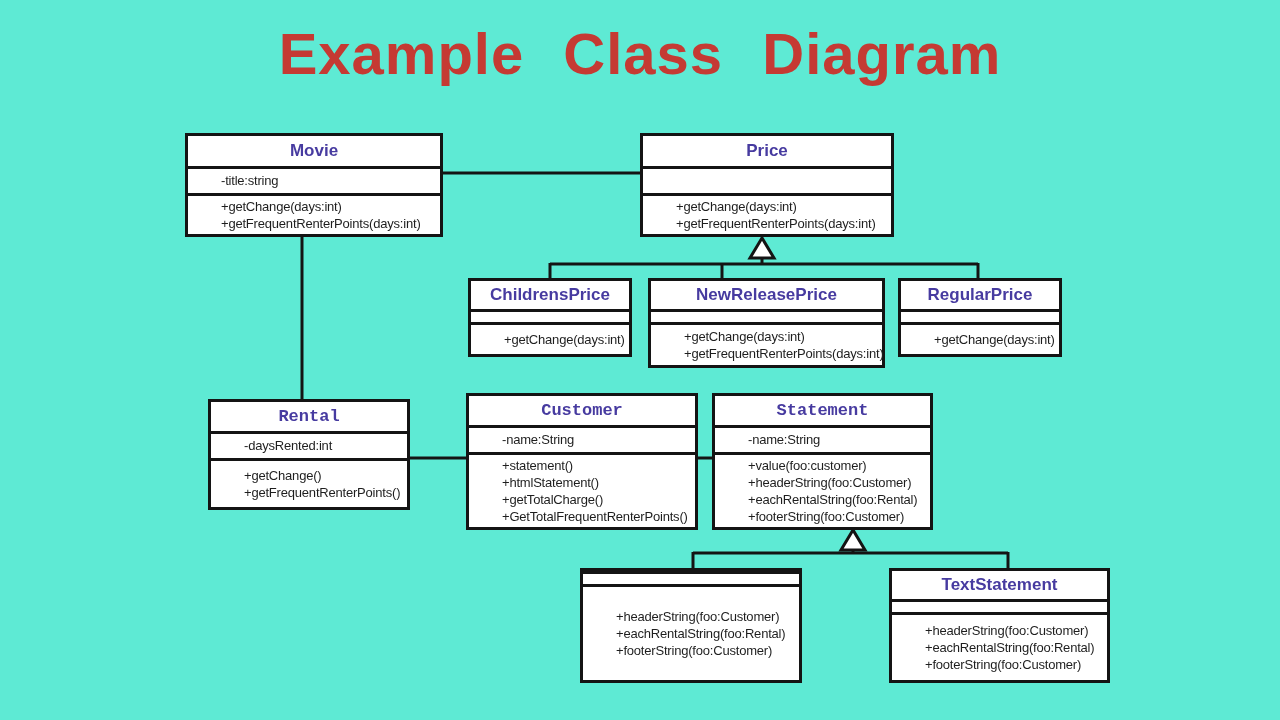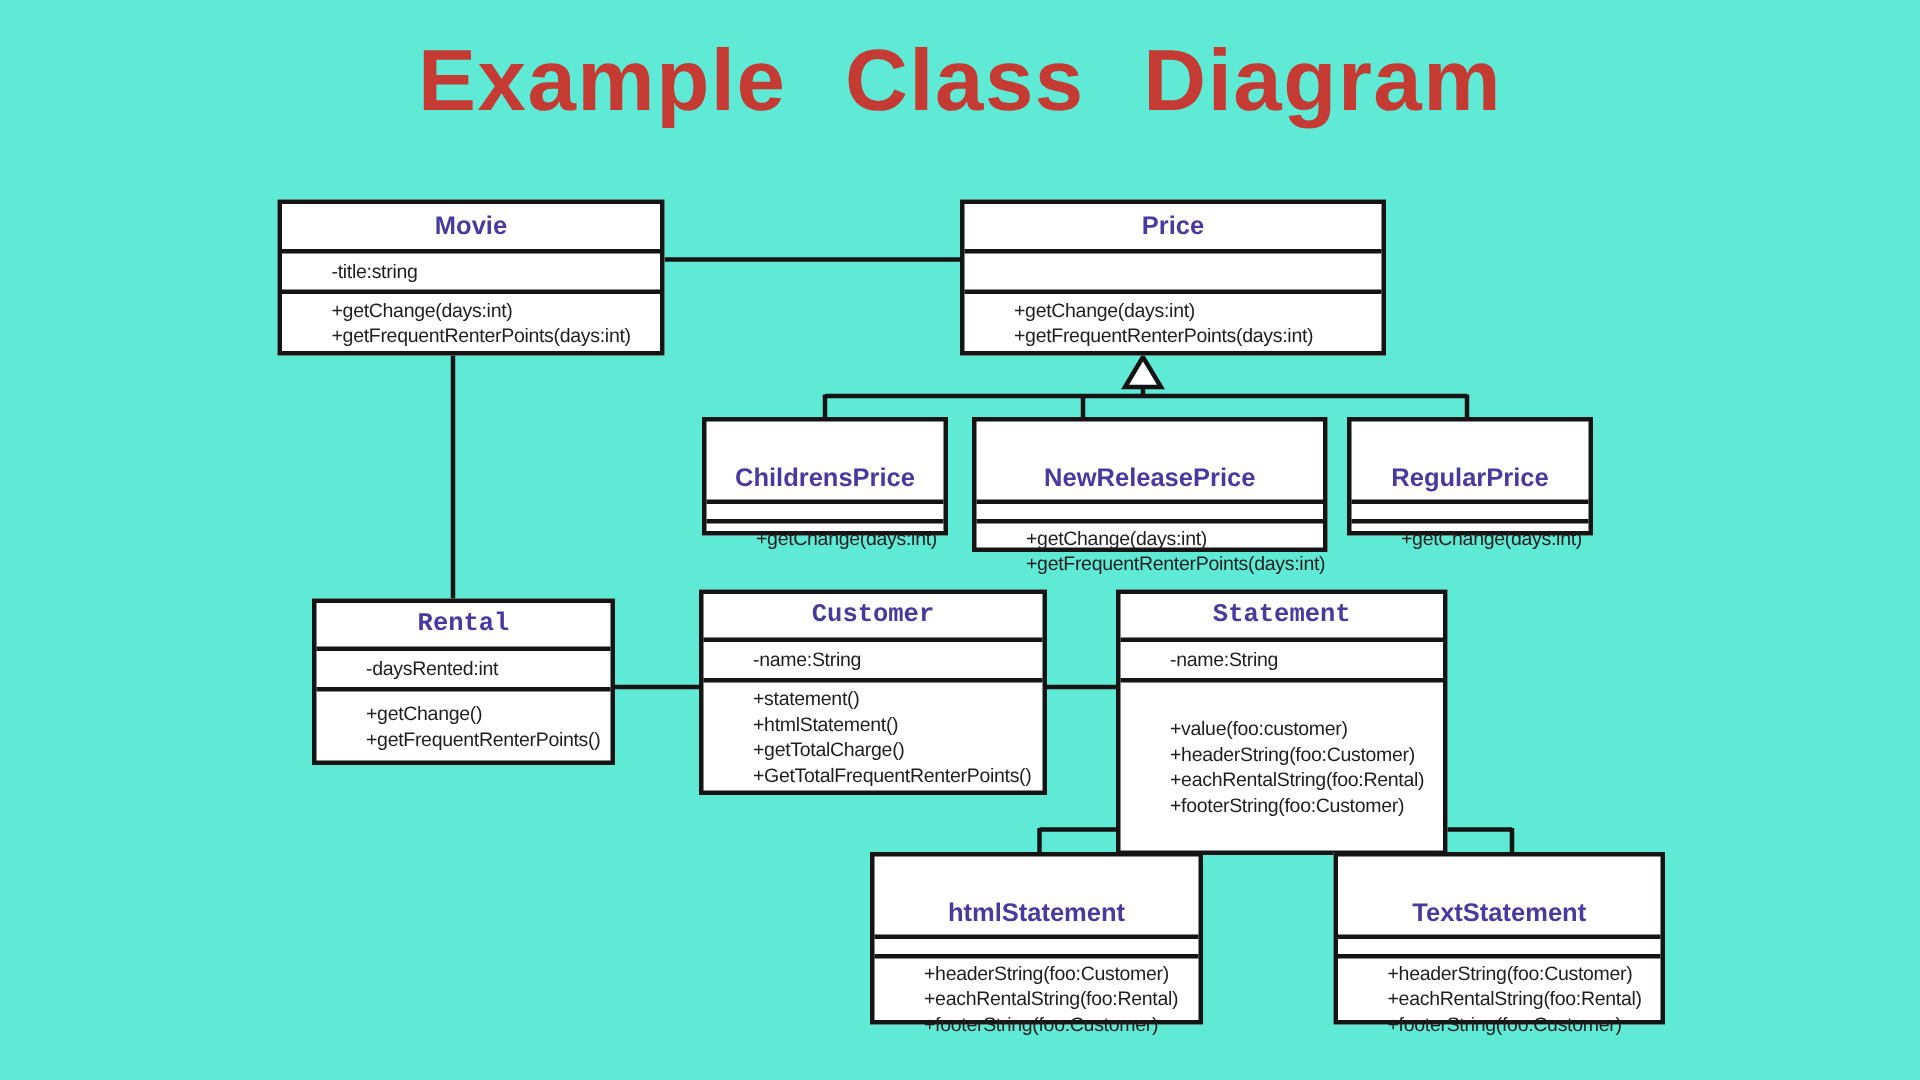--- a/index.html
+++ b/index.html
@@ -28,21 +28,21 @@
     padding:1px 5px;display:flex;flex-direction:column;justify-content:center;
     box-sizing:border-box;
   }
   .cb-methods{flex:1 1 auto;}
   .member-line{
     white-space:nowrap;line-height:1.32;font-size:13px;letter-spacing:-0.2px;
     color:var(--ink,#1e1e1e);
     margin-left:28px;
   }
   
-  .name-h33{flex:0 0 30px;} .name-h31{flex:0 0 28px;margin-top:24px;} .name-h32{flex:0 0 29px;font-family:Liberation Mono, monospace;}
+  .name-h33{flex:0 0 30px;} .name-h31{flex:0 0 28px;} .name-h32{flex:0 0 29px;font-family:Liberation Mono, monospace;}
   .attrs-reg{flex:0 0 27px;} .attrs-thin{flex:0 0 13px;padding:0 5px;}
 </style>
 </head>
 <body>
 
 <div class="canvas">
 
   <div class="main-title">Example Class Diagram</div>
 
   <svg class="connectors" viewBox="0 0 1280 720">
@@ -70,21 +70,21 @@
     <div class="cb-name name-h33">Movie</div>
     <div class="cb-attrs attrs-reg">
         <div class="member-line">-title:string</div>
       </div>
     <div class="cb-methods">
         <div class="member-line">+getChange(days:int)</div>
         <div class="member-line">+getFrequentRenterPoints(days:int)</div>
       </div>
   </div>
 
-  <div class="class-box" style="left:640px;top:133px;width:284px;height:104px">
+  <div class="class-box" style="left:640px;top:133px;width:254px;height:104px">
     <div class="cb-name name-h33">Price</div>
     <div class="cb-attrs attrs-reg"></div>
     <div class="cb-methods">
         <div class="member-line">+getChange(days:int)</div>
         <div class="member-line">+getFrequentRenterPoints(days:int)</div>
       </div>
   </div>
 
   <div class="class-box" style="left:468px;top:278px;width:164px;height:79px">
     <div class="cb-name name-h31">ChildrensPrice</div>
@@ -128,35 +128,34 @@
         <div class="member-line">-name:String</div>
       </div>
     <div class="cb-methods">
         <div class="member-line">+statement()</div>
         <div class="member-line">+htmlStatement()</div>
         <div class="member-line">+getTotalCharge()</div>
         <div class="member-line">+GetTotalFrequentRenterPoints()</div>
       </div>
   </div>
 
-  <div class="class-box" style="left:744px;top:393px;width:221px;height:177px">
+  <div class="class-box" style="left:712px;top:393px;width:221px;height:137px">
     <div class="cb-name name-h32">Statement</div>
     <div class="cb-attrs attrs-reg">
         <div class="member-line">-name:String</div>
       </div>
     <div class="cb-methods">
         <div class="member-line">+value(foo:customer)</div>
         <div class="member-line">+headerString(foo:Customer)</div>
         <div class="member-line">+eachRentalString(foo:Rental)</div>
         <div class="member-line">+footerString(foo:Customer)</div>
       </div>
   </div>
 
   <div class="class-box" style="left:580px;top:568px;width:222px;height:115px">
-    <div class="cb-name name-h31">htmlStatement</div>
     <div class="cb-attrs attrs-thin"></div>
     <div class="cb-methods">
         <div class="member-line">+headerString(foo:Customer)</div>
         <div class="member-line">+eachRentalString(foo:Rental)</div>
         <div class="member-line">+footerString(foo:Customer)</div>
       </div>
   </div>
 
   <div class="class-box" style="left:889px;top:568px;width:221px;height:115px">
     <div class="cb-name name-h31">TextStatement</div>

